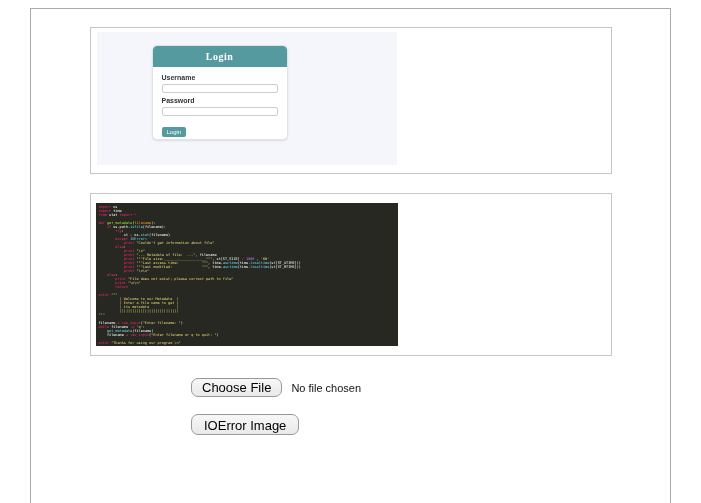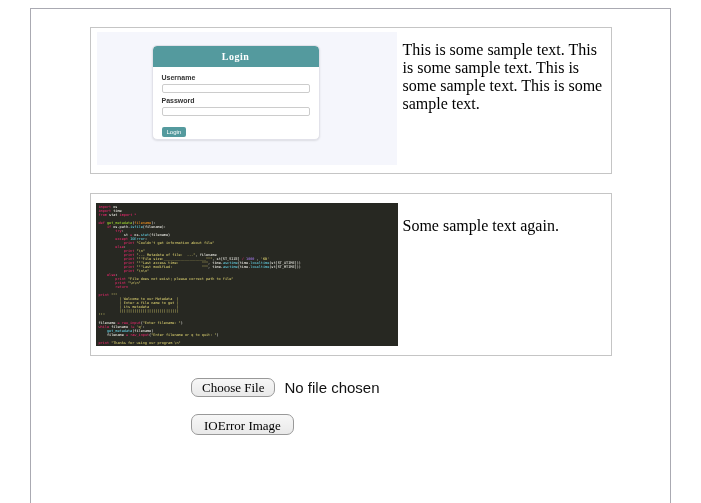--- a/index.html
+++ b/index.html
@@ -38,21 +38,21 @@
 
   
   .login-shot {
     position: relative;
     width: 300px; height: 133px;
     background: var(--login-shot-bg, #f5f6fc);
     flex-shrink: 0;
   }
   .login-card {
     position: absolute; left: 55px; top: 13px;
-    width: 168px; height: 95px;
+    width: 136px; height: 95px;
     background: #fff;
     border: 1px solid #e2e2ea;
     border-radius: 5px;
     box-shadow: 0 1px 2px rgba(0,0,0,0.10);
     font-family: "Liberation Sans", sans-serif;
     overflow: hidden;
   }
   .login-header {
     height: 21px;
     background: var(--accent-teal, #549a9e);
@@ -103,25 +103,25 @@
     font-family: "Liberation Sans", sans-serif;
   }
   .file-row { display: flex; align-items: center; margin-bottom: 7px; }
   .btn {
     display: inline-block;
     background: linear-gradient(#f7f7f7, #e9e9e9);
     border: 1px solid #999;
     border-radius: 7px;
     font-size: 13px;
     color: #000;
-    font-family: Liberation Serif, serif;
+    font-family: Liberation Sans, sans-serif;
     cursor: pointer;
   }
   .file-btn { padding: 2px 10px; height: 19px; line-height: 14px; }
-  .file-status { margin-left: 9px; font-size: 15px; color: #111; }
+  .file-status { margin-left: 9px; font-size: 11px; color: #111; }
   .textarea-wrap { position: relative; width: 341px; }
   .caption-box {
     width: 341px; height: 64px;
     border: 1px solid #999;
     padding: 3px 5px;
     font-family: "DejaVu Sans Mono", monospace;
     font-size: 13px;
     color: #333;
     resize: both;
     background: #fff;
@@ -148,28 +148,26 @@
         <div class="login-body">
           <div class="login-label">Username</div>
           <div class="login-input"></div>
           <div class="login-label">Password</div>
           <div class="login-input"></div>
           <div class="login-btn">Login</div>
           
         </div>
       </div>
     </div>
-    <p class="sample-text">This is some sample text. This is some sample text. This is some sample text. This is some sample text.</p>
   </div>
 
   <div class="media-box box2">
     <div class="code-shot">
       <pre id="code-pre"><div class="code-line"><span style="color: rgb(249, 38, 114);">import</span><span style="color: rgb(248, 248, 242);"> os</span></div><div class="code-line"><span style="color: rgb(249, 38, 114);">import</span><span style="color: rgb(248, 248, 242);"> time</span></div><div class="code-line"><span style="color: rgb(249, 38, 114);">from</span><span style="color: rgb(248, 248, 242);"> stat </span><span style="color: rgb(249, 38, 114);">import</span><span style="color: rgb(249, 38, 114);"> *</span></div><div class="code-line">&nbsp;</div><div class="code-line"><span style="color: rgb(249, 38, 114);">def </span><span style="color: rgb(166, 226, 46);">get_metadata</span><span style="color: rgb(248, 248, 242);">(</span><span style="color: rgb(253, 151, 31);">filename</span><span style="color: rgb(248, 248, 242);">):</span></div><div class="code-line"><span style="color: rgb(248, 248, 242);">    </span><span style="color: rgb(249, 38, 114);">if</span><span style="color: rgb(248, 248, 242);"> os.path.</span><span style="color: rgb(102, 217, 239);">isfile</span><span style="color: rgb(248, 248, 242);">(filename):</span></div><div class="code-line"><span style="color: rgb(248, 248, 242);">        </span><span style="color: rgb(249, 38, 114);">try</span><span style="color: rgb(248, 248, 242);">:</span></div><div class="code-line"><span style="color: rgb(248, 248, 242);">            st </span><span style="color: rgb(249, 38, 114);">=</span><span style="color: rgb(248, 248, 242);"> os.</span><span style="color: rgb(102, 217, 239);">stat</span><span style="color: rgb(248, 248, 242);">(filename)</span></div><div class="code-line"><span style="color: rgb(248, 248, 242);">        </span><span style="color: rgb(249, 38, 114);">except</span><span style="color: rgb(248, 248, 242);"> </span><span style="color: rgb(102, 217, 239);">IOError</span><span style="color: rgb(248, 248, 242);">:</span></div><div class="code-line"><span style="color: rgb(248, 248, 242);">            </span><span style="color: rgb(249, 38, 114);">print</span><span style="color: rgb(248, 248, 242);"> </span><span style="color: rgb(230, 219, 116);">"Couldn't get information about file"</span></div><div class="code-line"><span style="color: rgb(248, 248, 242);">        </span><span style="color: rgb(249, 38, 114);">else</span><span style="color: rgb(248, 248, 242);">:</span></div><div class="code-line"><span style="color: rgb(248, 248, 242);">            </span><span style="color: rgb(249, 38, 114);">print</span><span style="color: rgb(248, 248, 242);"> </span><span style="color: rgb(230, 219, 116);">"\n"</span></div><div class="code-line"><span style="color: rgb(248, 248, 242);">            </span><span style="color: rgb(249, 38, 114);">print</span><span style="color: rgb(248, 248, 242);"> </span><span style="color: rgb(230, 219, 116);">"--- Metadata of file:  ---"</span><span style="color: rgb(248, 248, 242);">, filename</span></div><div class="code-line"><span style="color: rgb(248, 248, 242);">            </span><span style="color: rgb(249, 38, 114);">print</span><span style="color: rgb(248, 248, 242);"> </span><span style="color: rgb(230, 219, 116);">"""File size:____________________"""</span><span style="color: rgb(248, 248, 242);">, st[ST_SIZE] </span><span style="color: rgb(249, 38, 114);">/</span><span style="color: rgb(248, 248, 242);"> </span><span style="color: rgb(174, 129, 255);">1000</span><span style="color: rgb(248, 248, 242);"> , </span><span style="color: rgb(230, 219, 116);">'KB'</span></div><div class="code-line"><span style="color: rgb(248, 248, 242);">            </span><span style="color: rgb(249, 38, 114);">print</span><span style="color: rgb(248, 248, 242);"> </span><span style="color: rgb(230, 219, 116);">"""Last access time:           """</span><span style="color: rgb(248, 248, 242);">, time.</span><span style="color: rgb(102, 217, 239);">asctime</span><span style="color: rgb(248, 248, 242);">(time.</span><span style="color: rgb(102, 217, 239);">localtime</span><span style="color: rgb(248, 248, 242);">(st[ST_ATIME]))</span></div><div class="code-line"><span style="color: rgb(248, 248, 242);">            </span><span style="color: rgb(249, 38, 114);">print</span><span style="color: rgb(248, 248, 242);"> </span><span style="color: rgb(230, 219, 116);">"""Last modified:              """</span><span style="color: rgb(248, 248, 242);">, time.</span><span style="color: rgb(102, 217, 239);">asctime</span><span style="color: rgb(248, 248, 242);">(time.</span><span style="color: rgb(102, 217, 239);">localtime</span><span style="color: rgb(248, 248, 242);">(st[ST_MTIME]))</span></div><div class="code-line"><span style="color: rgb(248, 248, 242);">            </span><span style="color: rgb(249, 38, 114);">print</span><span style="color: rgb(248, 248, 242);"> </span><span style="color: rgb(230, 219, 116);">"\n\n"</span></div><div class="code-line"><span style="color: rgb(248, 248, 242);">    </span><span style="color: rgb(249, 38, 114);">else</span><span style="color: rgb(248, 248, 242);">:</span></div><div class="code-line"><span style="color: rgb(248, 248, 242);">        </span><span style="color: rgb(249, 38, 114);">print</span><span style="color: rgb(248, 248, 242);"> </span><span style="color: rgb(230, 219, 116);">"File does not exist; please correct path to file"</span></div><div class="code-line"><span style="color: rgb(248, 248, 242);">        </span><span style="color: rgb(249, 38, 114);">print</span><span style="color: rgb(248, 248, 242);"> </span><span style="color: rgb(230, 219, 116);">"\n\n"</span></div><div class="code-line"><span style="color: rgb(248, 248, 242);">        </span><span style="color: rgb(249, 38, 114);">return</span></div><div class="code-line">&nbsp;</div><div class="code-line"><span style="color: rgb(249, 38, 114);">print</span><span style="color: rgb(248, 248, 242);"> </span><span style="color: rgb(230, 219, 116);">"""</span></div><div class="code-line"><span style="color: rgb(230, 219, 116);">          | Welcome to our Metadata  |</span></div><div class="code-line"><span style="color: rgb(230, 219, 116);">          | Enter a file name to get |</span></div><div class="code-line"><span style="color: rgb(230, 219, 116);">          | its metadata             |</span></div><div class="code-line"><span style="color: rgb(230, 219, 116);">          ||||||||||||||||||||||||||||</span></div><div class="code-line"><span style="color: rgb(230, 219, 116);">"""</span></div><div class="code-line">&nbsp;</div><div class="code-line"><span style="color: rgb(248, 248, 242);">filename </span><span style="color: rgb(249, 38, 114);">=</span><span style="color: rgb(248, 248, 242);"> </span><span style="color: rgb(249, 38, 114);">raw_input</span><span style="color: rgb(248, 248, 242);">(</span><span style="color: rgb(230, 219, 116);">"Enter filename: "</span><span style="color: rgb(248, 248, 242);">)</span></div><div class="code-line"><span style="color: rgb(249, 38, 114);">while</span><span style="color: rgb(248, 248, 242);"> filename </span><span style="color: rgb(249, 38, 114);">!=</span><span style="color: rgb(248, 248, 242);"> </span><span style="color: rgb(230, 219, 116);">'q'</span><span style="color: rgb(248, 248, 242);">:</span></div><div class="code-line"><span style="color: rgb(248, 248, 242);">    </span><span style="color: rgb(102, 217, 239);">get_metadata</span><span style="color: rgb(248, 248, 242);">(filename)</span></div><div class="code-line"><span style="color: rgb(248, 248, 242);">    filename </span><span style="color: rgb(249, 38, 114);">=</span><span style="color: rgb(248, 248, 242);"> </span><span style="color: rgb(249, 38, 114);">raw_input</span><span style="color: rgb(248, 248, 242);">(</span><span style="color: rgb(230, 219, 116);">"Enter filename or q to quit: "</span><span style="color: rgb(248, 248, 242);">)</span></div><div class="code-line">&nbsp;</div><div class="code-line"><span style="color: rgb(249, 38, 114);">print</span><span style="color: rgb(248, 248, 242);"> </span><span style="color: rgb(230, 219, 116);">"Thanks for using our program \n"</span></div></pre>
     </div>
-    <p class="sample-text t2">Some sample text again.</p>
   </div>
 
   <div class="upload-form">
     <div class="file-row">
       <span class="btn file-btn">Choose File</span>
       <span class="file-status">No file chosen</span>
     </div>
     <button class="btn upload-btn">IOError Image</button>
   </div>
 

